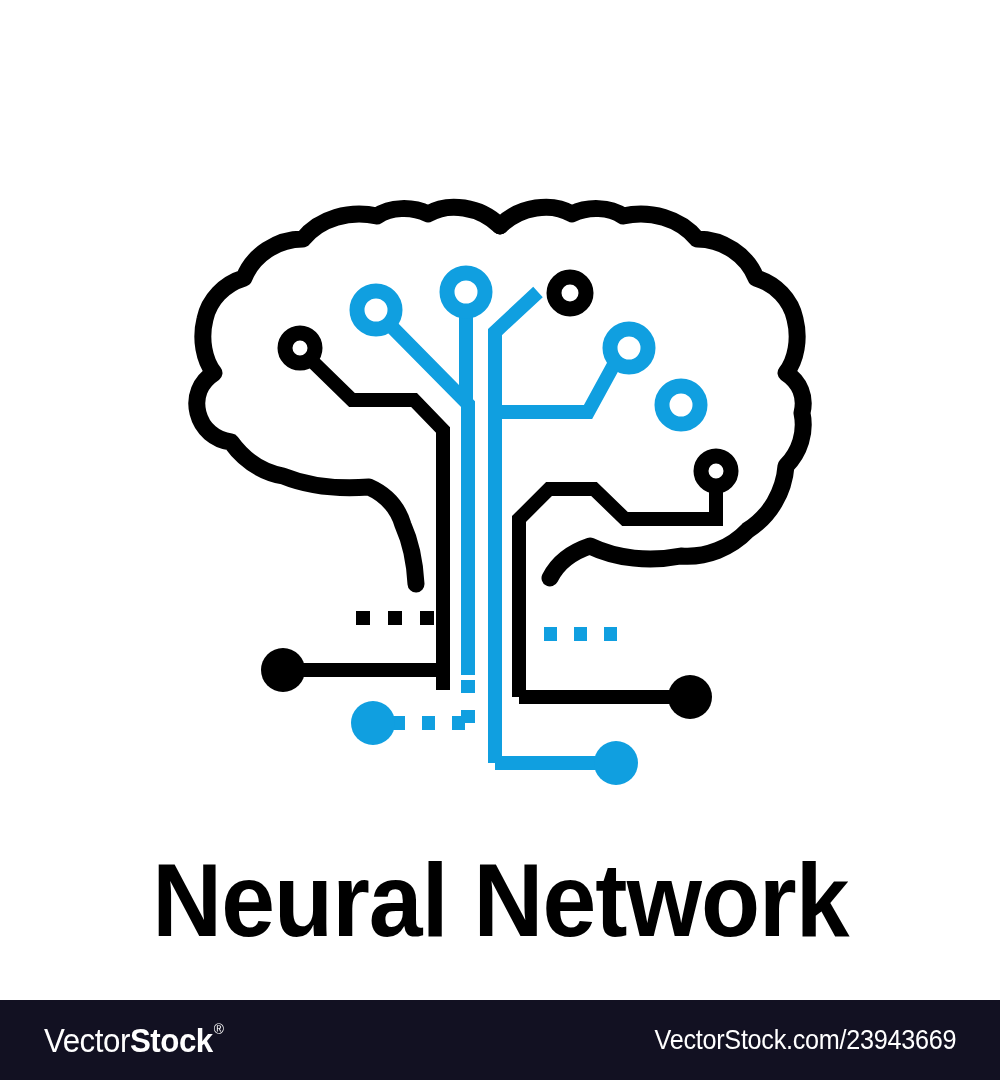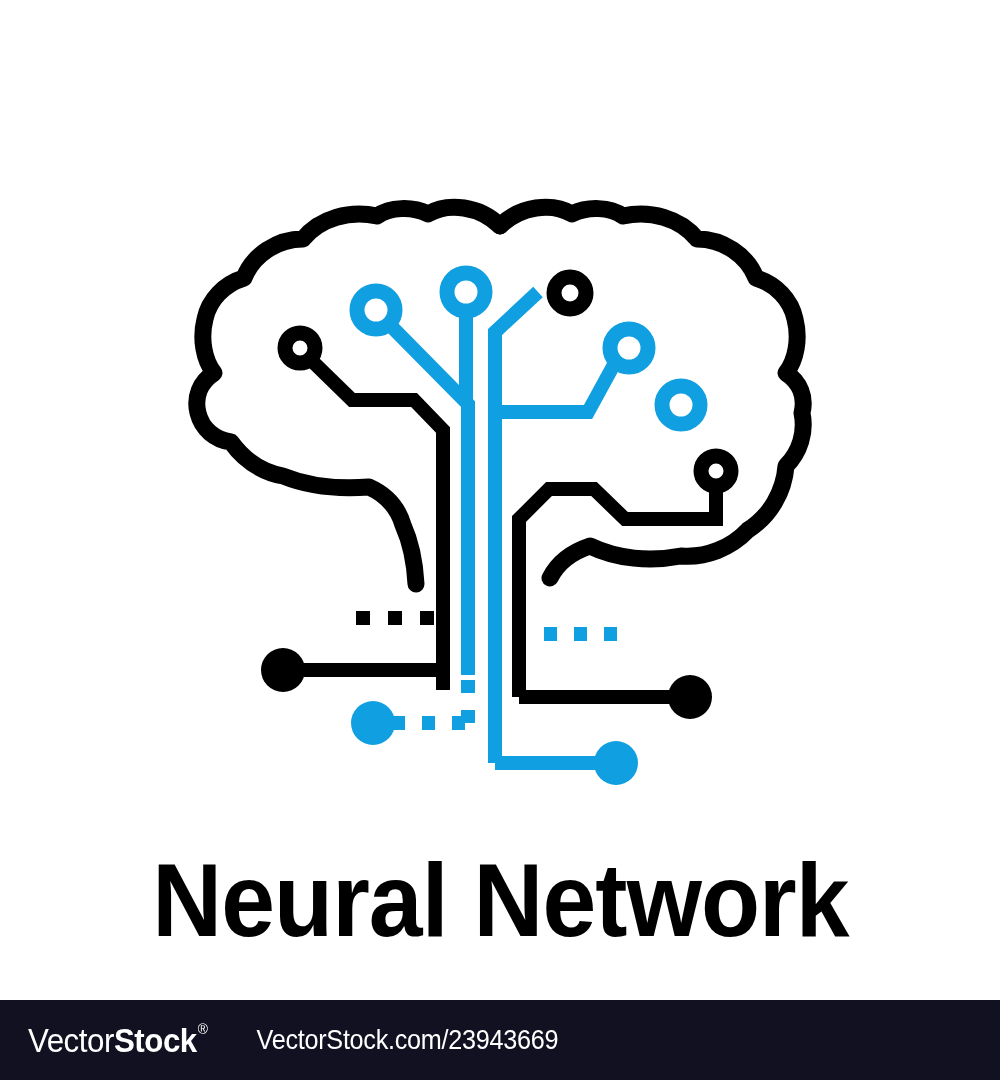--- a/index.html
+++ b/index.html
@@ -67,22 +67,23 @@
   
   #footer {
     position: absolute;
     left: 0;
     top: 1000px;
     width: 1000px;
     height: 80px;
     background: #121122;
     display: flex;
     align-items: center;
+    justify-content: space-between;
     box-sizing: border-box;
-    padding: 0 28px;
+    padding: 0 44px;
   }
   #brand {
     display: flex;
     align-items: flex-start;
     color: #ffffff;
     line-height: 1;
     font-family: "Liberation Sans Narrow", "Liberation Sans", sans-serif;
     font-size: 34px;
     transform: scaleX(0.92);
     transform-origin: left center;

